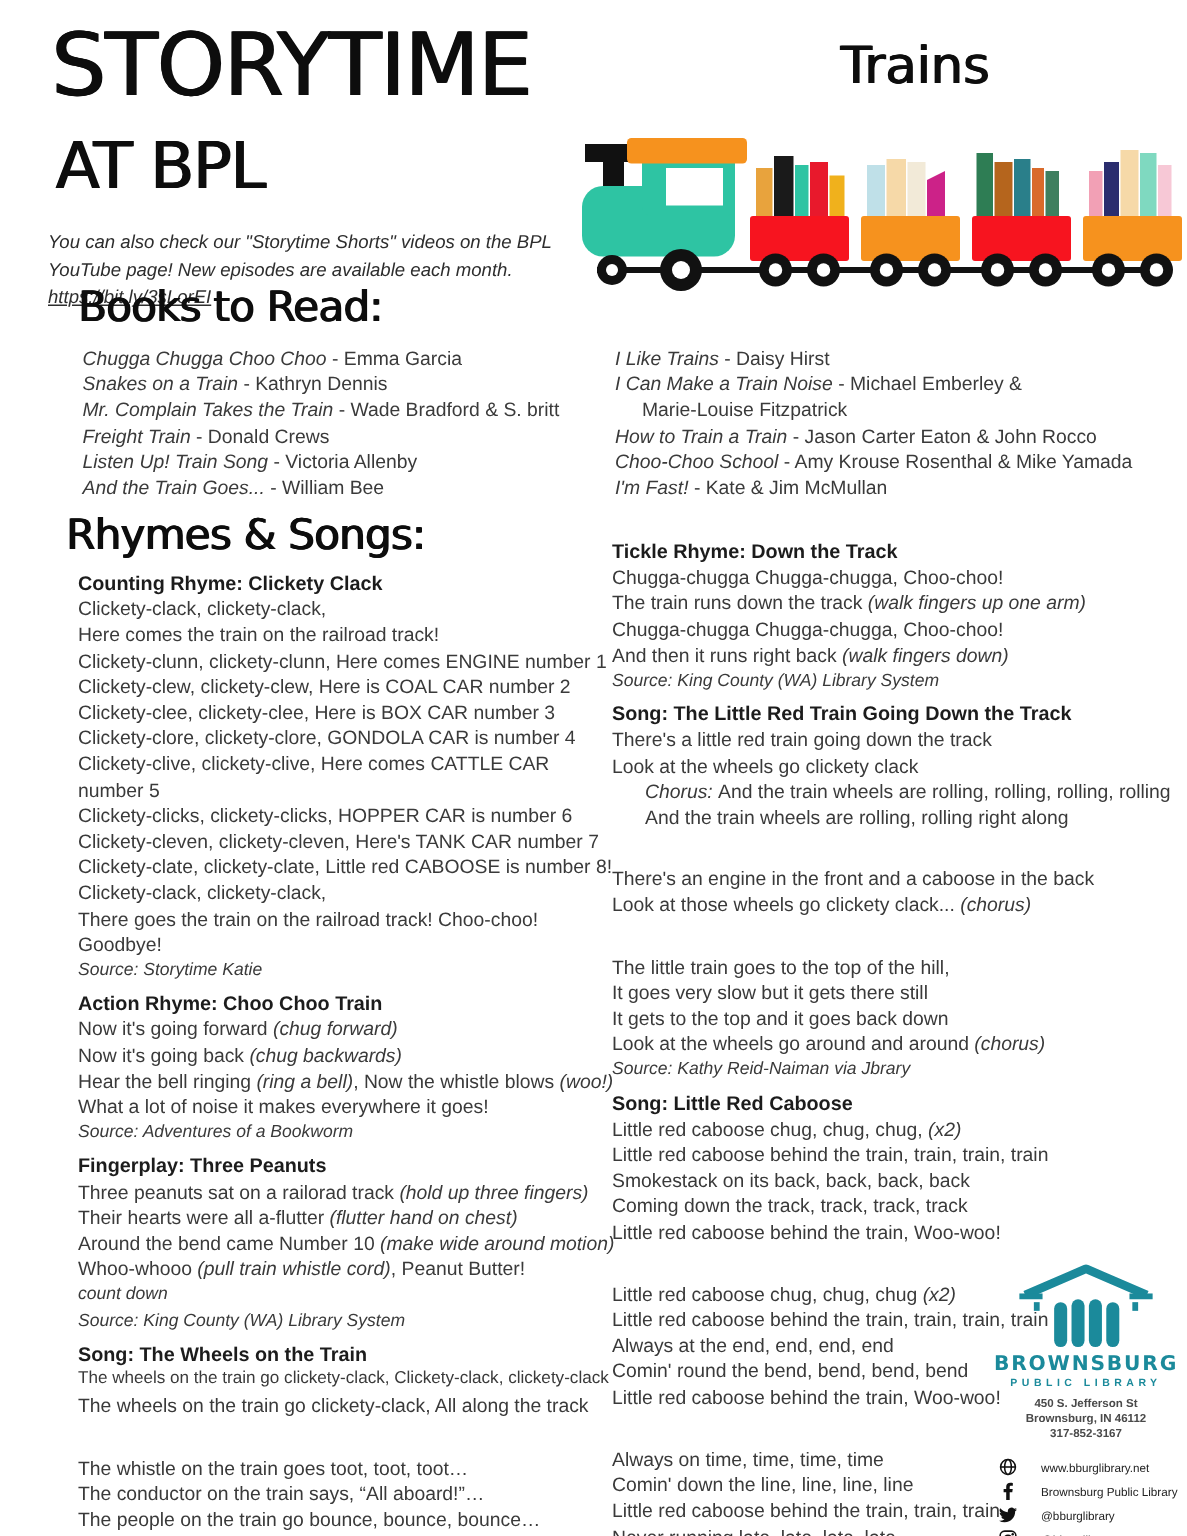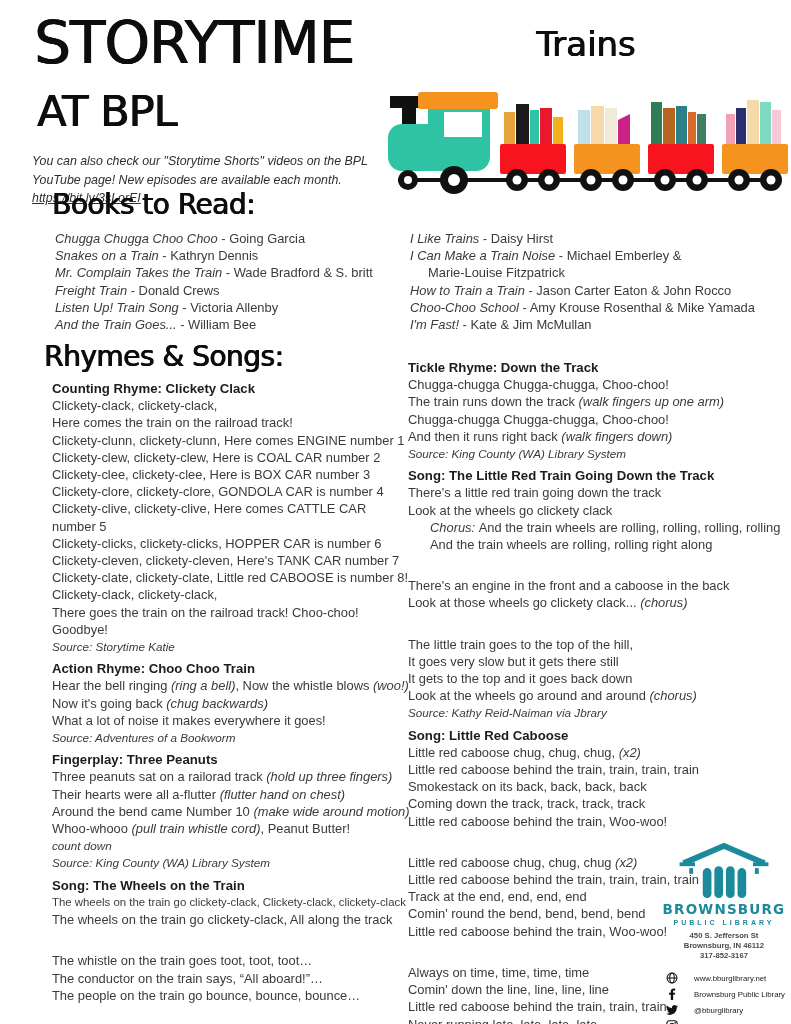--- a/index.html
+++ b/index.html
@@ -13,21 +13,21 @@
   }
   .chunky {
     font-family:"DejaVu Sans", sans-serif;
     font-weight:400;
     color:#0d0d0d;
     letter-spacing:-1px;
     text-shadow:0.7px 0 0 currentColor, -0.3px 0 0 currentColor;
   }
   .title1 { position:absolute; left:34px; top:14px; font-size:58px; line-height:1; }
   .title2 { position:absolute; left:37px; top:90px; font-size:43px; line-height:1; }
-  .theme-title { position:absolute; left:466px; top:24px; width:240px; text-align:center; font-size:34px; letter-spacing:0; }
+  .theme-title { position:absolute; left:490px; top:24px; width:240px; text-align:center; font-size:34px; letter-spacing:0; }
   .note { position:absolute; left:32px; top:152px; width:356px; font-size:12.4px; line-height:1.5; font-style:italic; color:#2e2e2e; }
   .note a { color:#2e2e2e; text-decoration:underline; }
   .train-wrap { position:absolute; left:388px; top:84px; width:402px; height:114px; }
 
   .books-heading { position:absolute; left:52px; top:188px; font-size:28px; letter-spacing:-0.5px;text-align:center; }
   .books-col { position:absolute; top:230px; font-size:13.4px; line-height:19.3px; }
   .books-col.c0 { left:55px;  width:348px; }
   .books-col.c1 { left:410px; width:378px; }
 
   .rhymes-heading { position:absolute; left:44px; top:340px; font-size:28px; letter-spacing:-0.5px; }
@@ -138,21 +138,21 @@
       <circle cx="351" cy="96" r="11" fill="#111"></circle>
         <circle cx="351" cy="96" r="4.5" fill="#fff"></circle>
       <circle cx="383" cy="96" r="11" fill="#111"></circle>
         <circle cx="383" cy="96" r="4.5" fill="#fff"></circle>
     </g>
   </svg>
 </div>
 
 <div class="chunky books-heading">Books to Read:</div>
 <div class="books-col c0">
-    <div class="line"><span class="it">Chugga Chugga Choo Choo</span><span> - Going Garcia</span></div>
+    <div class="line"><span class="it">Chugga Chugga Choo Choo</span><span> - Emma Garcia</span></div>
     <div class="line"><span class="it">Snakes on a Train</span><span> - Kathryn Dennis</span></div>
     <div class="line"><span class="it">Mr. Complain Takes the Train</span><span> - Wade Bradford &amp; S. britt</span></div>
     <div class="line"><span class="it">Freight Train</span><span> - Donald Crews</span></div>
     <div class="line"><span class="it">Listen Up! Train Song</span><span> - Victoria Allenby</span></div>
     <div class="line"><span class="it">And the Train Goes...</span><span> - William Bee</span></div>
   </div>
 <div class="books-col c1">
     <div class="line"><span class="it">I Like Trains</span><span> - Daisy Hirst</span></div>
     <div class="line"><span class="it">I Can Make a Train Noise</span><span> - Michael Emberley &amp;</span></div>
     <div class="line ind"><span>Marie-Louise Fitzpatrick</span></div>
@@ -174,22 +174,23 @@
       <div class="line"><span>Clickety-clive, clickety-clive,  Here comes CATTLE CAR number 5</span></div>
       <div class="line"><span>Clickety-clicks, clickety-clicks, HOPPER CAR is number 6</span></div>
       <div class="line"><span>Clickety-cleven, clickety-cleven, Here's TANK CAR number 7</span></div>
       <div class="line"><span>Clickety-clate, clickety-clate, Little red CABOOSE is number 8!</span></div>
       <div class="line"><span>Clickety-clack, clickety-clack,</span></div>
       <div class="line"><span>There goes the train on the railroad track! Choo-choo! Goodbye!</span></div>
       <div class="line src"><span>Source: Storytime Katie</span></div>
     </div>
     <div class="sec">
       <div class="sec-title">Action Rhyme: Choo Choo Train</div>
+      <div class="line"><span>Now it's going forward </span><span class="it">(chug forward)</span></div>
+      <div class="line"><span>Now it's going back </span><span class="it">(chug backwards)</span></div>
       <div class="line"><span>Hear the bell ringing </span><span class="it">(ring a bell)</span><span>, Now the whistle blows </span><span class="it">(woo!)</span></div>
-      <div class="line"><span>Now it's going back </span><span class="it">(chug backwards)</span></div>
       <div class="line"><span>What a lot of noise it makes everywhere it goes!</span></div>
       <div class="line src"><span>Source: Adventures of a Bookworm</span></div>
     </div>
     <div class="sec">
       <div class="sec-title">Fingerplay: Three Peanuts</div>
       <div class="line"><span>Three peanuts sat on a railorad track </span><span class="it">(hold up three fingers)</span></div>
       <div class="line"><span>Their hearts were all a-flutter </span><span class="it">(flutter hand on chest)</span></div>
       <div class="line"><span>Around the bend came Number 10 </span><span class="it">(make wide around motion)</span></div>
       <div class="line"><span>Whoo-whooo </span><span class="it">(pull train whistle cord)</span><span>, Peanut Butter!</span></div>
       <div class="line src"><span>count down</span></div>
@@ -229,21 +230,21 @@
     </div>
     <div class="sec">
       <div class="sec-title">Song: Little Red Caboose</div>
       <div class="line"><span>Little red caboose chug, chug, chug, </span><span class="it">(x2)</span></div>
       <div class="line"><span>Little red caboose behind the train, train, train, train</span></div>
       <div class="line"><span>Smokestack on its back, back, back, back</span></div>
       <div class="line"><span>Coming down the track, track, track, track</span></div>
       <div class="line"><span>Little red caboose behind the train, Woo-woo!</span></div>
       <div class="line gap"><span>Little red caboose chug, chug, chug </span><span class="it">(x2)</span></div>
       <div class="line"><span>Little red caboose behind the train, train, train, train</span></div>
-      <div class="line"><span>Track at the end, end, end, end</span></div>
+      <div class="line"><span>Always at the end, end, end, end</span></div>
       <div class="line"><span>Comin' round the bend, bend, bend, bend</span></div>
       <div class="line"><span>Little red caboose behind the train, Woo-woo!</span></div>
       <div class="line gap"><span>Always on time, time, time, time</span></div>
       <div class="line"><span>Comin' down the line, line, line, line</span></div>
       <div class="line"><span>Little red caboose behind the train, train, train</span></div>
       <div class="line"><span>Never running late, late, late, late</span></div>
       <div class="line"><span>Comin' through the gate, gate, gate, gate</span></div>
       <div class="line"><span>Little red caboose behind the train, Woo-woo!</span></div>
       <div class="line src"><span>Noise: Lindsay Munroe</span></div>
     </div>

